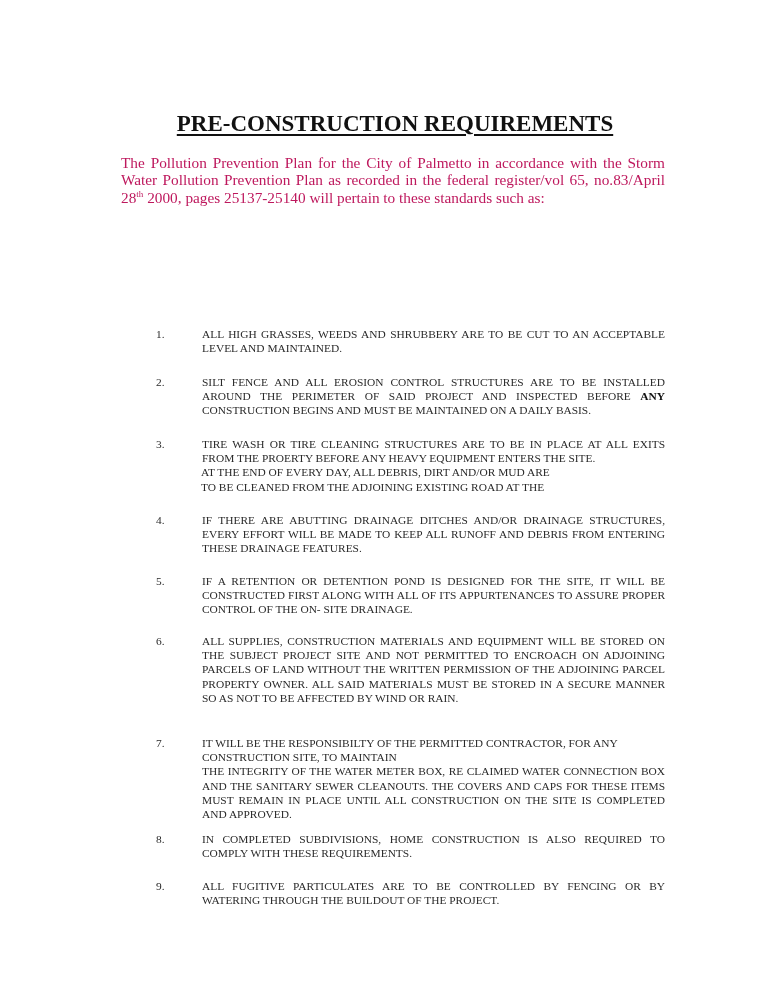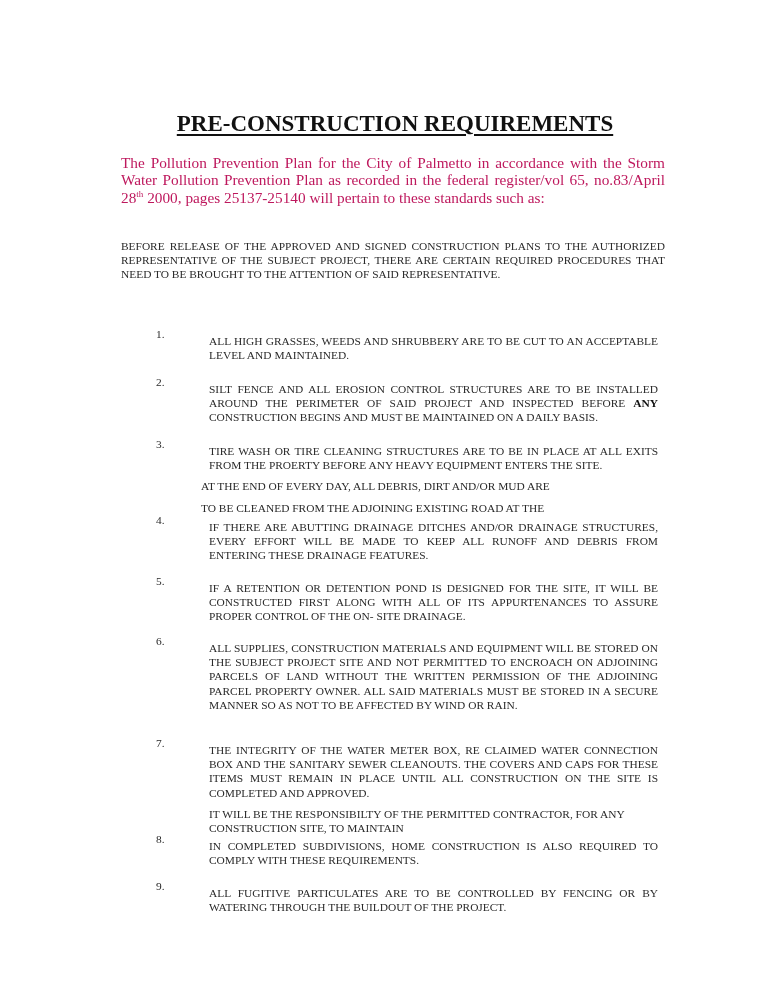--- a/index.html
+++ b/index.html
@@ -76,42 +76,41 @@
       top: 0;
     }
     .item .body {
       position: absolute;
       left: 81px;
       width: 463px;
       top: 0;
       text-align: justify;
     }
     .item .body p {
-      margin: 7px;
+      margin: 0;
       text-align: justify;
       text-align-last: left;
     }
     .item .body p.cont {
       margin-left: -1px;
       text-align: center;
     }
     .bold { font-weight: bold; color: #111; }
   </style>
 </head>
 <body>
 
 <div class="page">
 
   <div class="title">
     <span>PRE-CONSTRUCTION REQUIREMENTS</span>
   </div>
 
   <div class="intro"><span>The Pollution Prevention Plan for the City of Palmetto in accordance with the Storm Water Pollution Prevention Plan as recorded in the federal register/vol 65, no.83/April 28</span><sup>th</sup><span> 2000, pages 25137-25140 will pertain to these standards such as:</span></div>
 
-  <div class="preamble">BEFORE RELEASE OF THE APPROVED AND SIGNED CONSTRUCTION PLANS TO THE AUTHORIZED REPRESENTATIVE OF THE SUBJECT PROJECT, THERE ARE CERTAIN REQUIRED PROCEDURES THAT NEED TO BE BROUGHT TO THE ATTENTION OF SAID REPRESENTATIVE.</div>
 
   <div class="item" style="top:327px;">
     <span class="num">1.</span>
     <div class="body">
       <p>ALL HIGH GRASSES, WEEDS AND SHRUBBERY ARE TO BE CUT TO AN ACCEPTABLE LEVEL AND MAINTAINED.</p>
     </div>
   </div>
 
   <div class="item" style="top:375px;">
     <span class="num">2.</span>
@@ -146,22 +145,22 @@
   <div class="item" style="top:634px;">
     <span class="num">6.</span>
     <div class="body">
       <p>ALL SUPPLIES, CONSTRUCTION MATERIALS AND EQUIPMENT WILL BE STORED ON THE SUBJECT PROJECT SITE AND NOT PERMITTED TO ENCROACH ON ADJOINING PARCELS OF LAND WITHOUT THE WRITTEN PERMISSION OF THE ADJOINING PARCEL PROPERTY OWNER. ALL SAID MATERIALS MUST BE STORED IN A SECURE MANNER SO AS NOT TO BE AFFECTED BY WIND OR RAIN.</p>
     </div>
   </div>
 
   <div class="item" style="top:736px;">
     <span class="num">7.</span>
     <div class="body">
+      <p style="text-align:left;">IT WILL BE THE RESPONSIBILTY OF THE PERMITTED CONTRACTOR, FOR ANY CONSTRUCTION SITE, TO MAINTAIN</p>
       <p>THE INTEGRITY OF THE WATER METER BOX, RE CLAIMED WATER CONNECTION BOX AND THE SANITARY SEWER CLEANOUTS. THE COVERS AND CAPS FOR THESE ITEMS MUST REMAIN IN PLACE UNTIL ALL CONSTRUCTION ON THE SITE IS COMPLETED AND APPROVED.</p>
-      <p style="text-align:left;">IT WILL BE THE RESPONSIBILTY OF THE PERMITTED CONTRACTOR, FOR ANY CONSTRUCTION SITE, TO MAINTAIN</p>
     </div>
   </div>
 
   <div class="item" style="top:832px;">
     <span class="num">8.</span>
     <div class="body">
       <p>IN COMPLETED SUBDIVISIONS, HOME CONSTRUCTION IS ALSO REQUIRED TO COMPLY WITH THESE REQUIREMENTS.</p>
     </div>
   </div>
 

